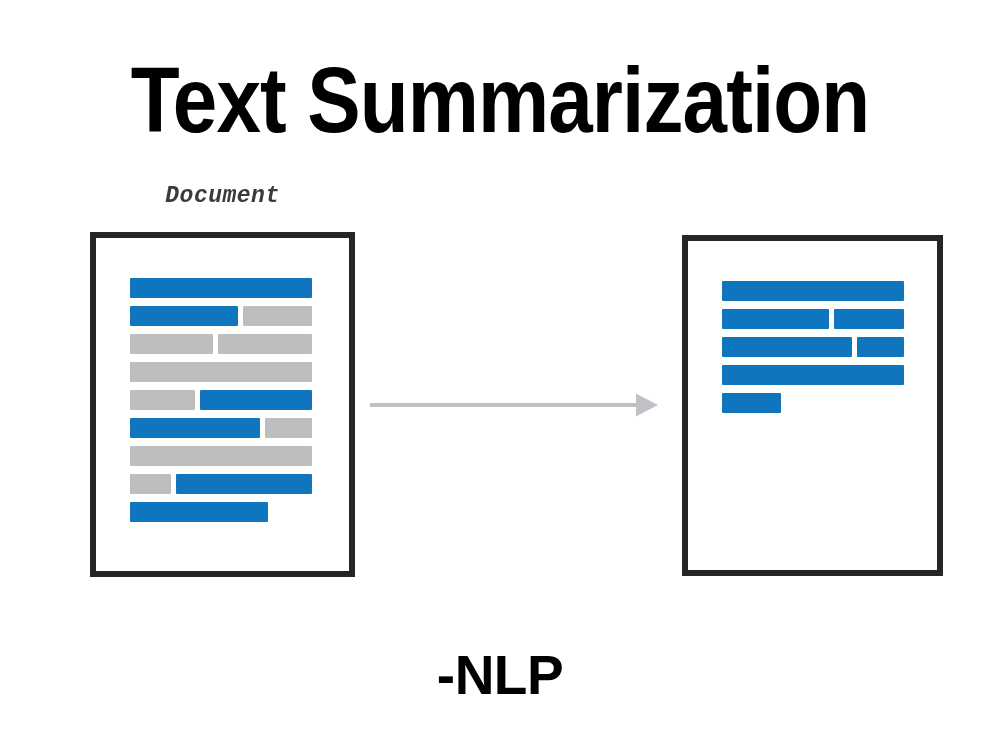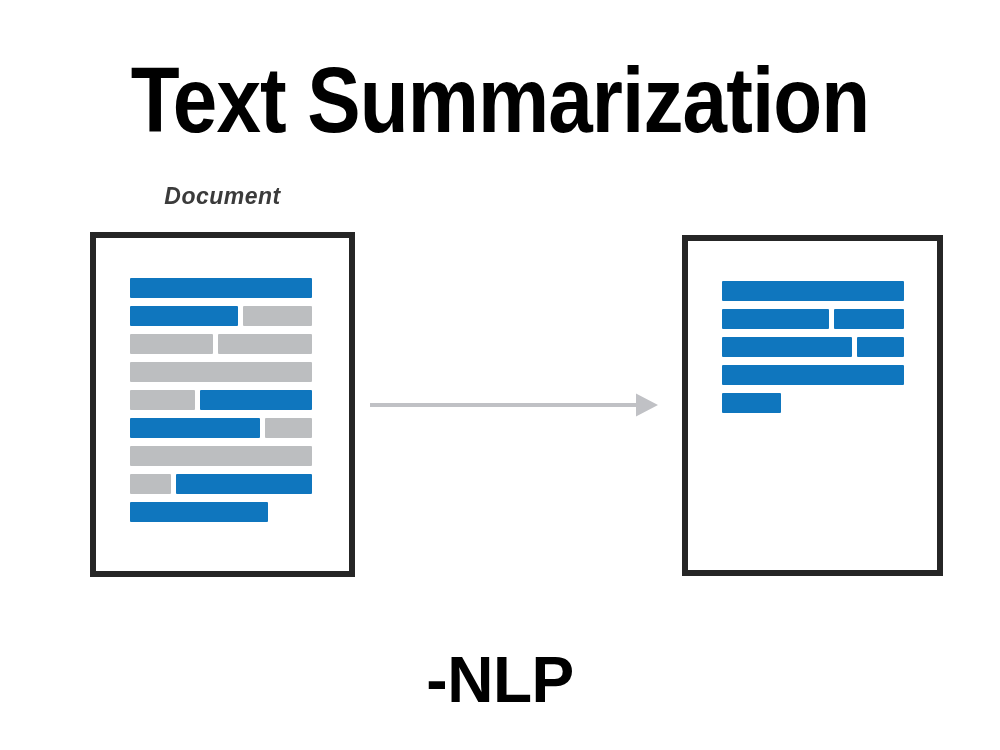--- a/index.html
+++ b/index.html
@@ -42,40 +42,40 @@
 
   
   #footer-credit {
     position: absolute;
     left: 0;
     top: 648px;
     width: 1000px;
     text-align: center;
     font-family: "Liberation Sans", sans-serif;
     font-weight: bold;
-    font-size: 64px;
+    font-size: 55px;
     line-height: 1.0;
     color: #000000;
     letter-spacing: -0.5px;
     white-space: nowrap;
   }
 
   
   #diagram {
     position: absolute;
     left: 0;
     top: 0;
     width: 1000px;
     height: 750px;
   }
 
   
   .page-caption {
     position: absolute;
-    font-family: Liberation Sans, sans-serif;
+    font-family: Liberation Mono, monospace;
     font-weight: bold;
     font-style: italic;
     font-size: 23px;
     letter-spacing: 0.5px;
     color: #3b3b3b;
     text-align: center;
     white-space: nowrap;
   }
   #document-caption { left: 90px;  top: 183px; width: 265px; }
   #summary-caption  { left: 682px; top: 183px; width: 261px; }

